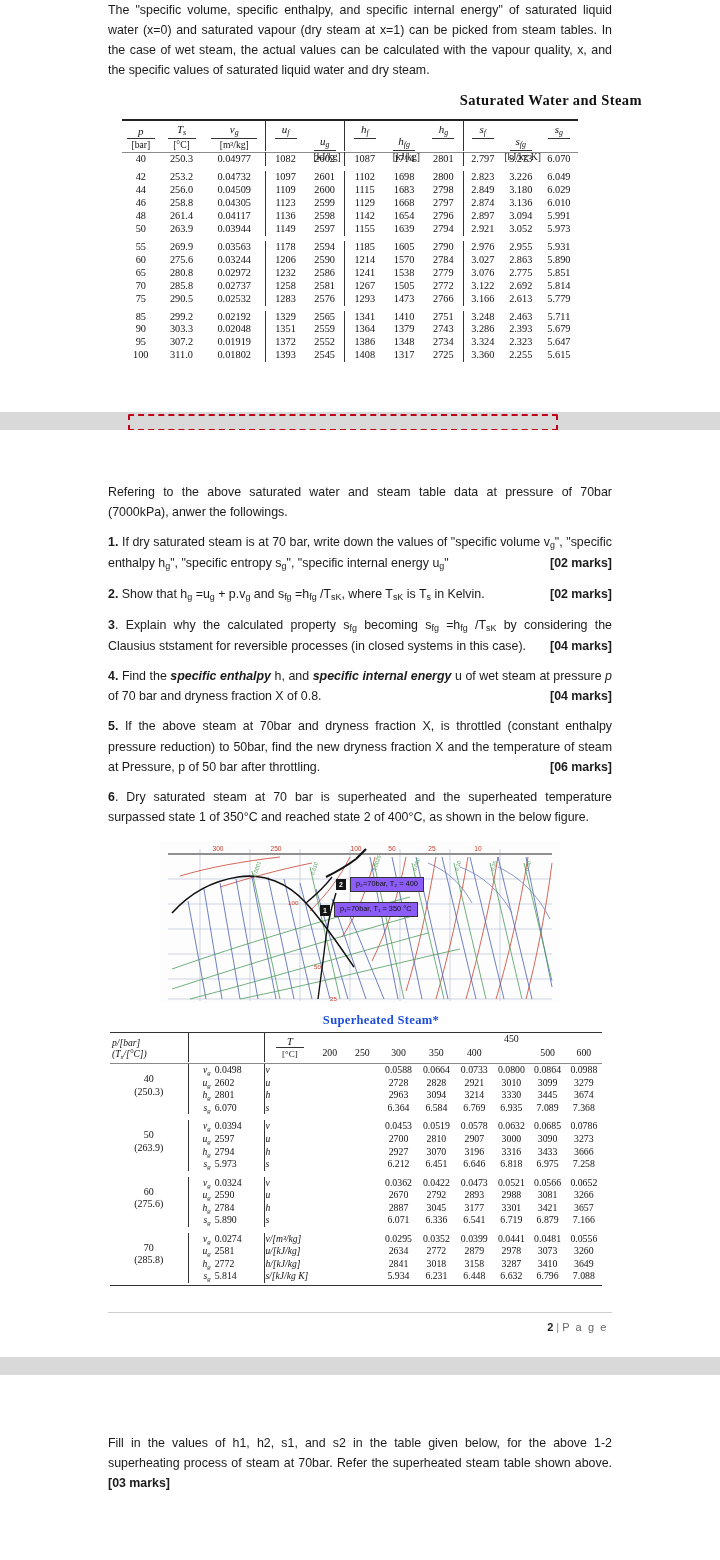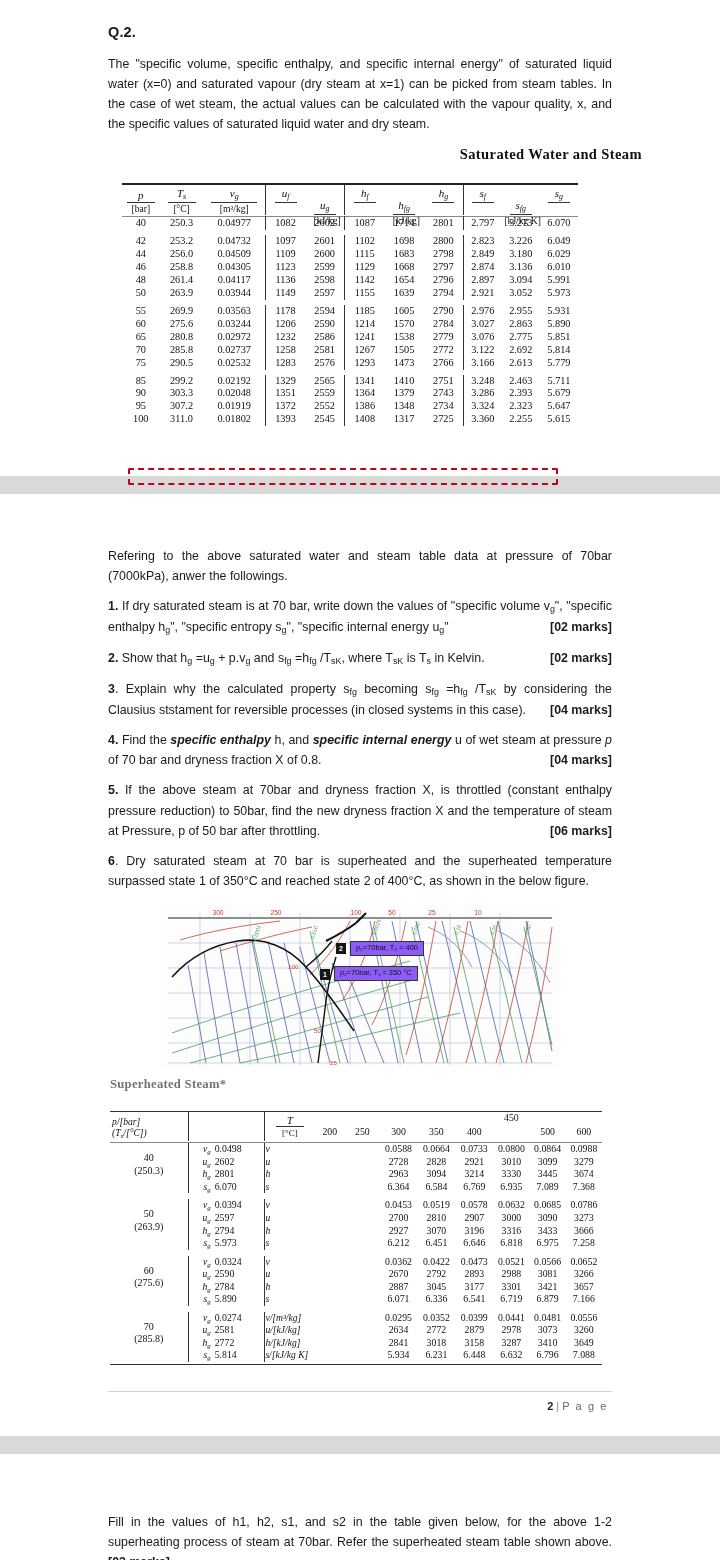--- a/index.html
+++ b/index.html
@@ -29,21 +29,21 @@
   .b { font-weight:bold; }
   .it { font-style:italic; }
   .bi { font-weight:bold; font-style:italic; }
   sub { font-size:0.72em; vertical-align:-0.28em; }
   .marks { font-weight:bold; float:right; }
   
   .sat-wrap { margin: 12px 0 0 0; padding: 0 60px 0 108px; position:relative;}
   .sat-title {
     text-align:right; font-family:"Liberation Serif", serif;
     font-weight:bold; font-size:14.5px; color:#111;
-    letter-spacing:0.4px; margin-bottom:20px; padding-right:18px;
+    letter-spacing:0.4px; margin-bottom:10px; padding-right:18px;
   }
   table.sat {
     border-collapse:collapse; width:456px;
     font-family:"Liberation Serif", serif;
     font-size:10.2px; color:#111; margin-left:14px;
   }
   table.sat td, table.sat th { padding:0; font-weight:normal; }
   .rule-top { border-top:2px solid #222; }
   .rule-mid { border-bottom:1.5px solid #8a8a8a; }
   .hdr-cell { text-align:center; padding:2px 0 0 0; vertical-align:bottom; }
@@ -73,23 +73,23 @@
     font-family:"Liberation Sans", sans-serif; font-size:7.4px; color:#111;
     padding:2px 5px 2px 5px; white-space:nowrap; line-height:1.2;
   }
   .statebox {
     position:absolute; background:#151515; color:#fff; font-size:7px;
     font-weight:bold; width:10px; height:11px; line-height:11px; text-align:center;
   }
   
   .sup-wrap { padding: 4px 60px 0 110px; position:relative; }
   .sup-title {
-    text-align:left; font-family:"Liberation Serif", serif;
-    font-weight:bold; font-size:12.6px; color:#737373; letter-spacing:0.3px;
-    margin-bottom:19px; padding-right:8px;
+    text-align:center; font-family:"Liberation Serif", serif;
+    font-weight:bold; font-size:12.6px; color:#1d4ed8; letter-spacing:0.3px;
+    margin-bottom:4px; padding-right:8px;
   }
   table.sup { border-collapse:collapse; width:492px; font-family:"Liberation Serif", serif;
               font-size:9.6px; color:#111; }
   table.sup td { padding:0; vertical-align:top; }
   .sup-p { text-align:center; font-size:10px; line-height:1.25; }
   .sup-sym { font-style:italic; font-size:9.6px; text-align:left; padding-left:6px;}
   .sup-satval { text-align:left; font-size:9.8px; line-height:1.28; }
   .sup-num { text-align:center; font-size:9.8px; line-height:1.28; }
   .sup-rowgap td { height:6px; font-size:0; line-height:6px; }
   .bcol { border-left:1.2px solid #333; }
@@ -97,21 +97,20 @@
   .pagefoot .pnum { font-weight:bold; color:#222; }
   .pagefoot .sep { color:#888; padding:0 3px; }
   .pagefoot .pw { letter-spacing:1.6px; color:#666; }
   .foot-rule { border-top:1px solid #cfcfcf; margin:0 108px 0 108px; }
 </style>
 </head>
 <body>
 
 <div class="page">
   <div class="body-col">
-    <h1 class="qtitle">Q.2.</h1>
     <p class="para">The "specific volume, specific enthalpy, and specific internal energy" of saturated liquid water (x=0) and saturated vapour (dry steam at x=1) can be picked from steam tables. In the case of wet steam, the actual values can be calculated with the vapour quality, x, and the specific values of saturated liquid water and dry steam.</p>
   </div>
 
   <div class="sat-wrap">
     <div class="sat-title">Saturated Water and Steam</div>
     <table class="sat">
       <tbody>
           <tr class="rule-top">
         <td class="hdr-cell" style="width:40px;padding-top:3px;">
           <span class="hdr-sym">p</span>

